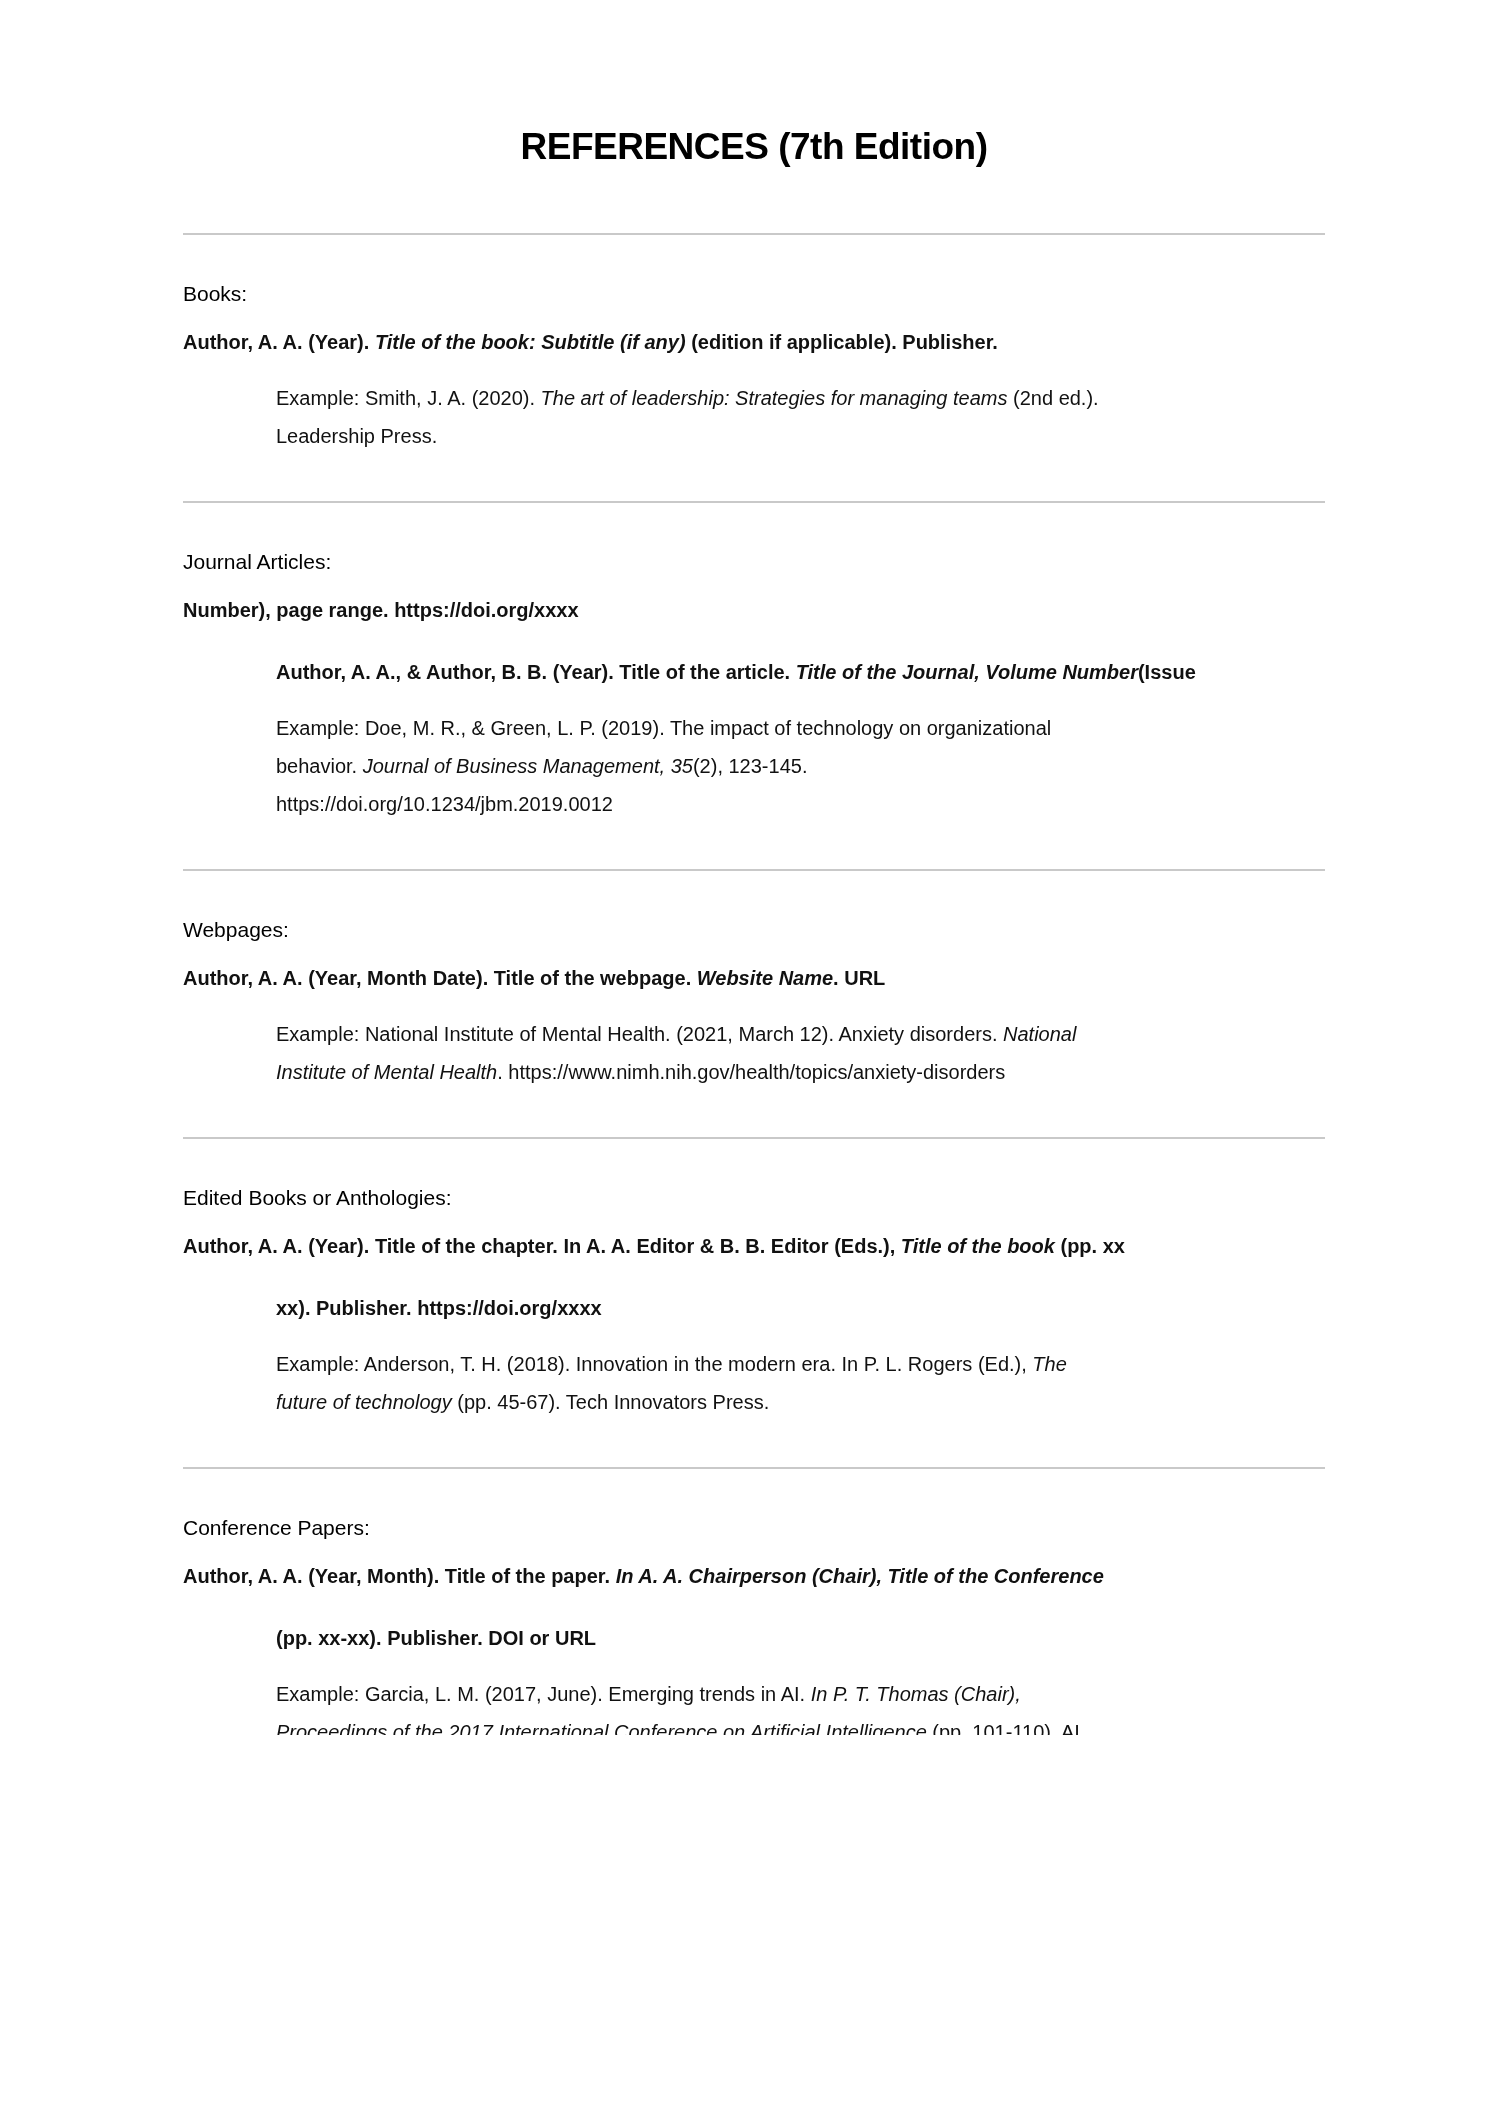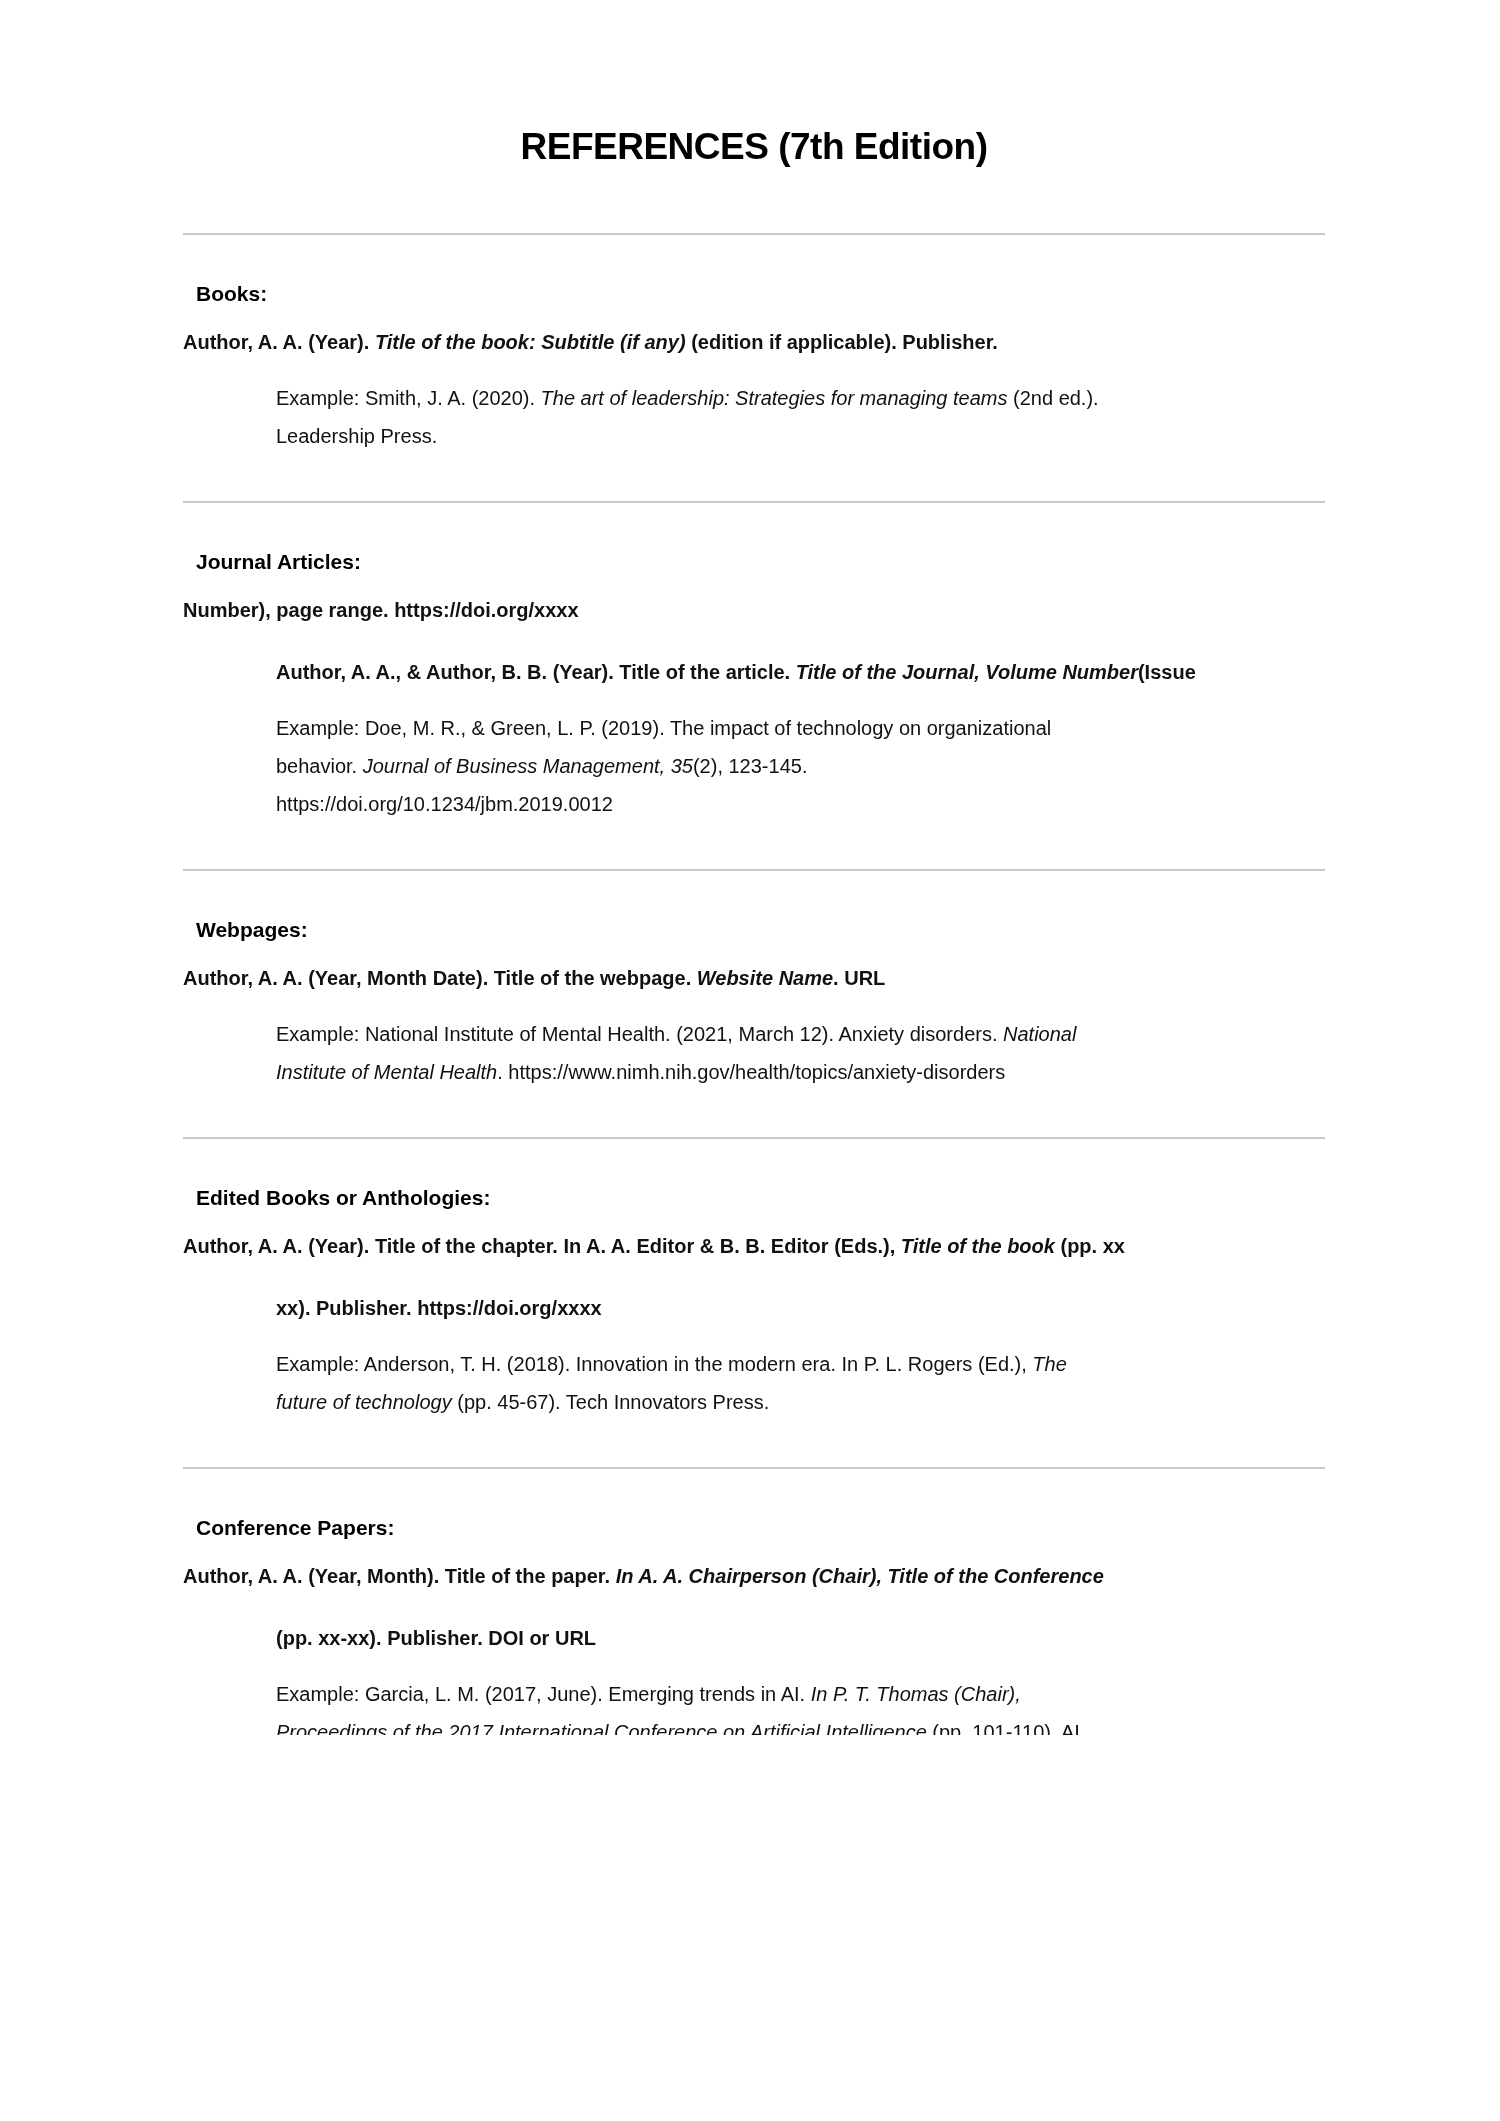--- a/index.html
+++ b/index.html
@@ -19,24 +19,24 @@
     font-size: 37px;
     line-height: 46px;
     font-weight: 700;
     text-align: center;
     letter-spacing: -0.5px;
     color: #000000;
   }
   .divider { height: 2px; background: #c9c9c9; }
   .section { margin: 0 0 46px 0; }
   .sec-heading {
-    margin: 46px 0 0 13px;
+    margin: 46px 0 0 0;
     font-size: 21px;
     line-height: 26px;
-    font-weight: 700;
+    font-weight: 400;
     color: #000000;
   }
   p.tmpl {
     margin: 4px 0 0 0;
     font-size: 20px;
     line-height: 62px;
     padding-left: 93px;
     font-weight: bold;
   }
   p.ex {

